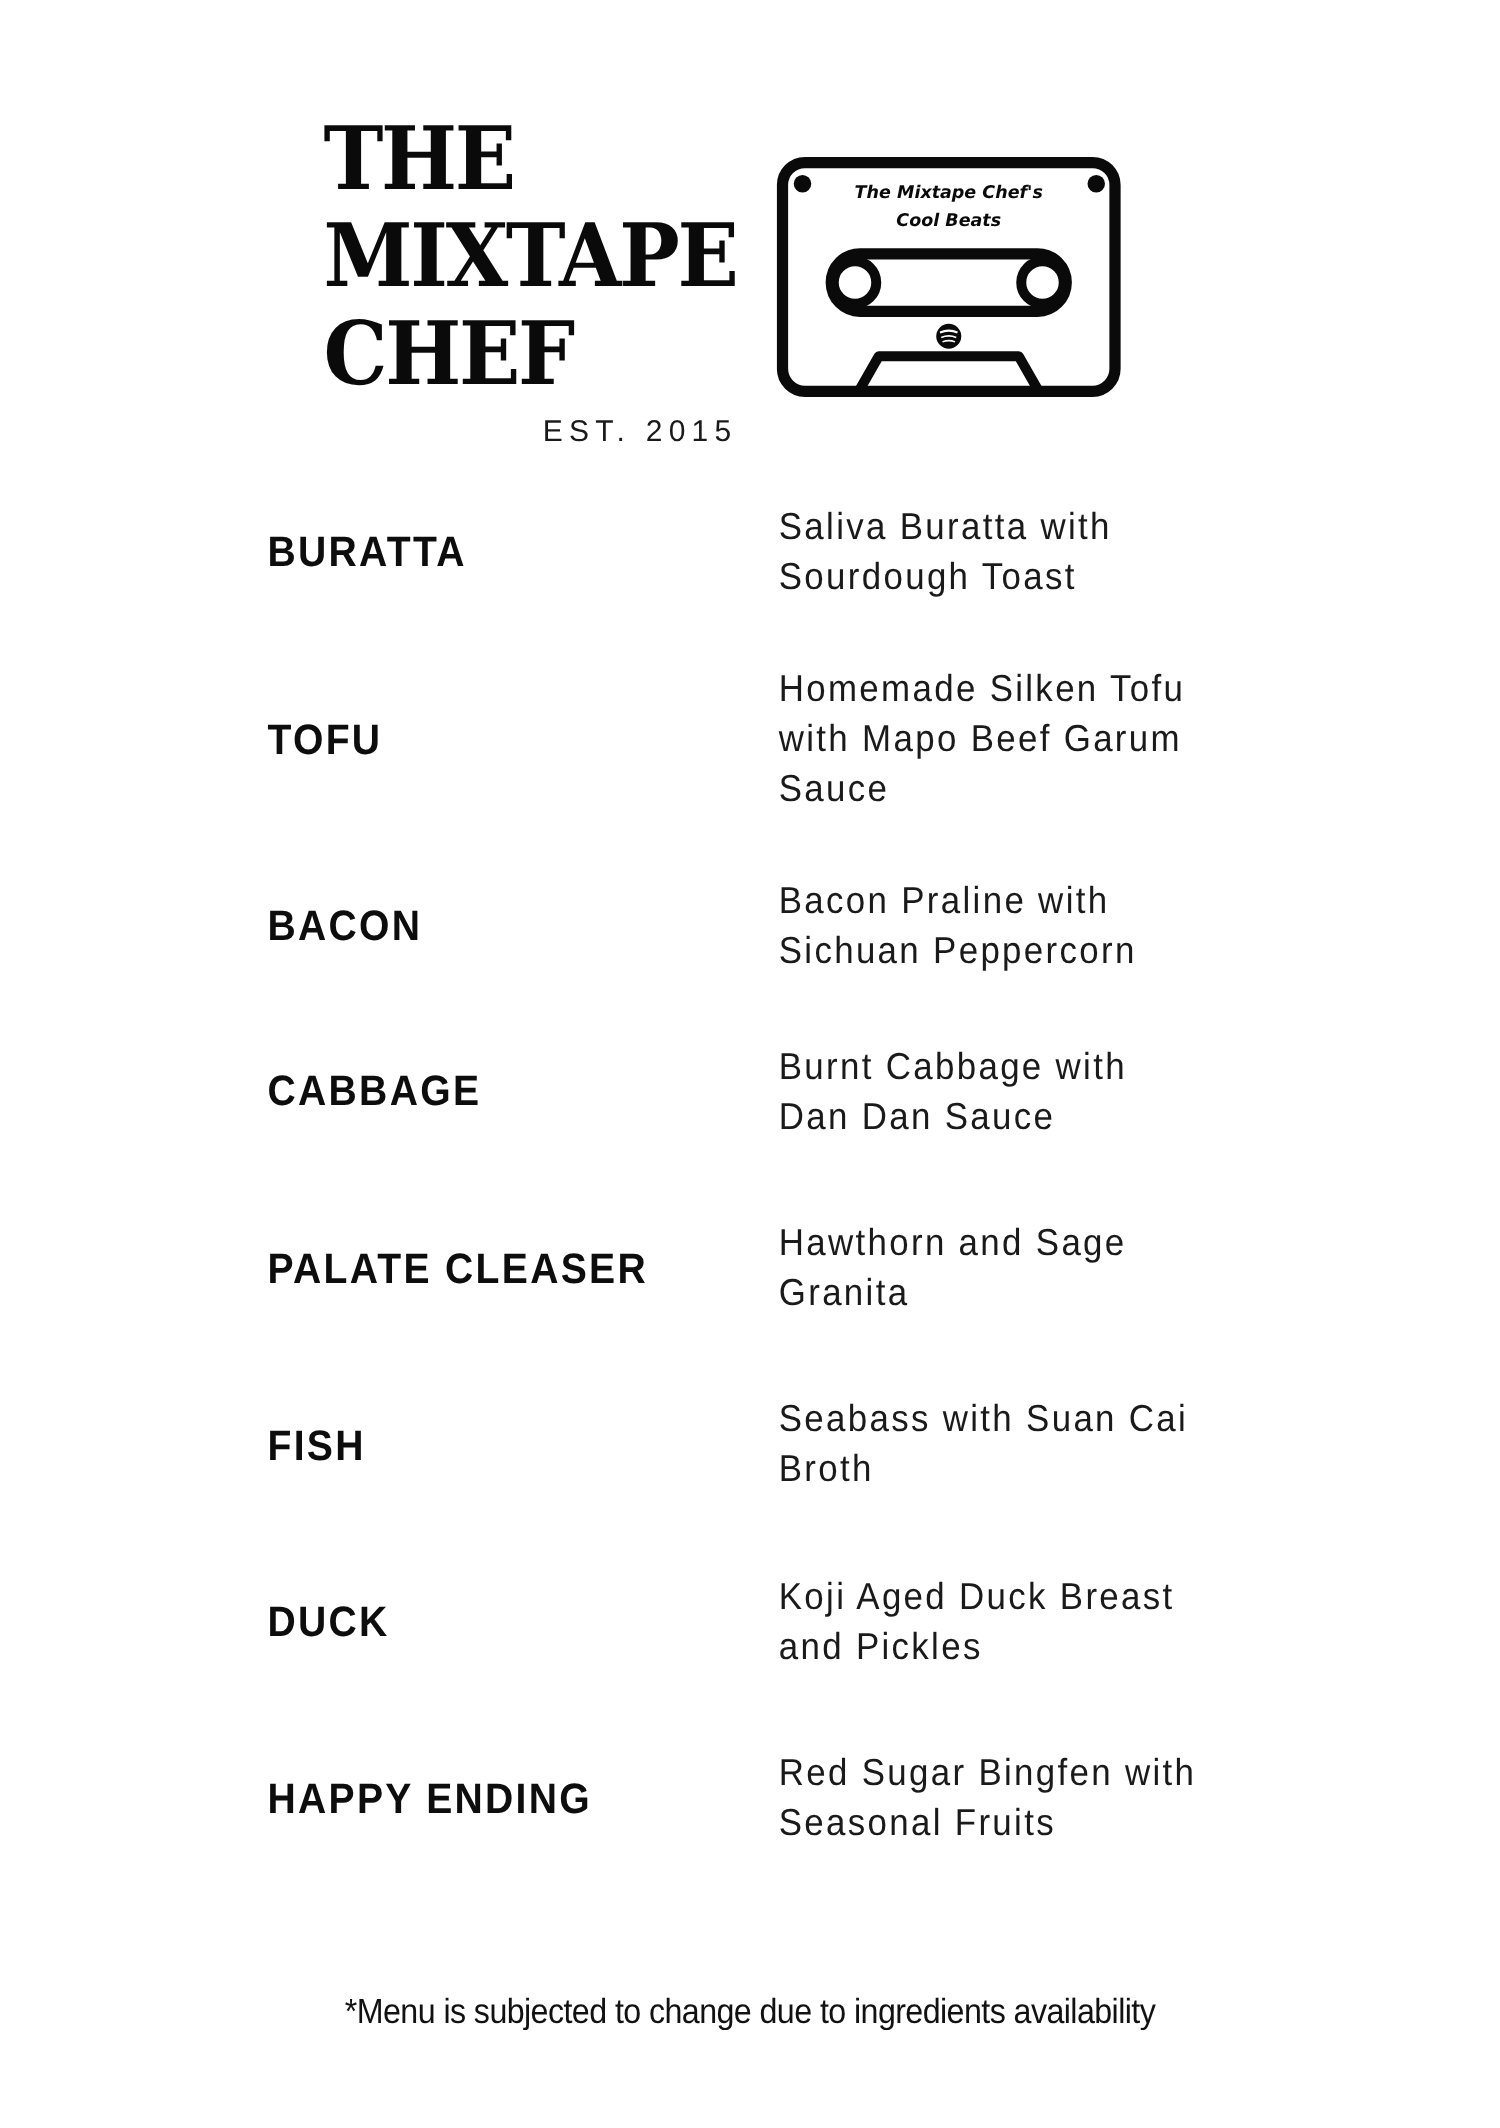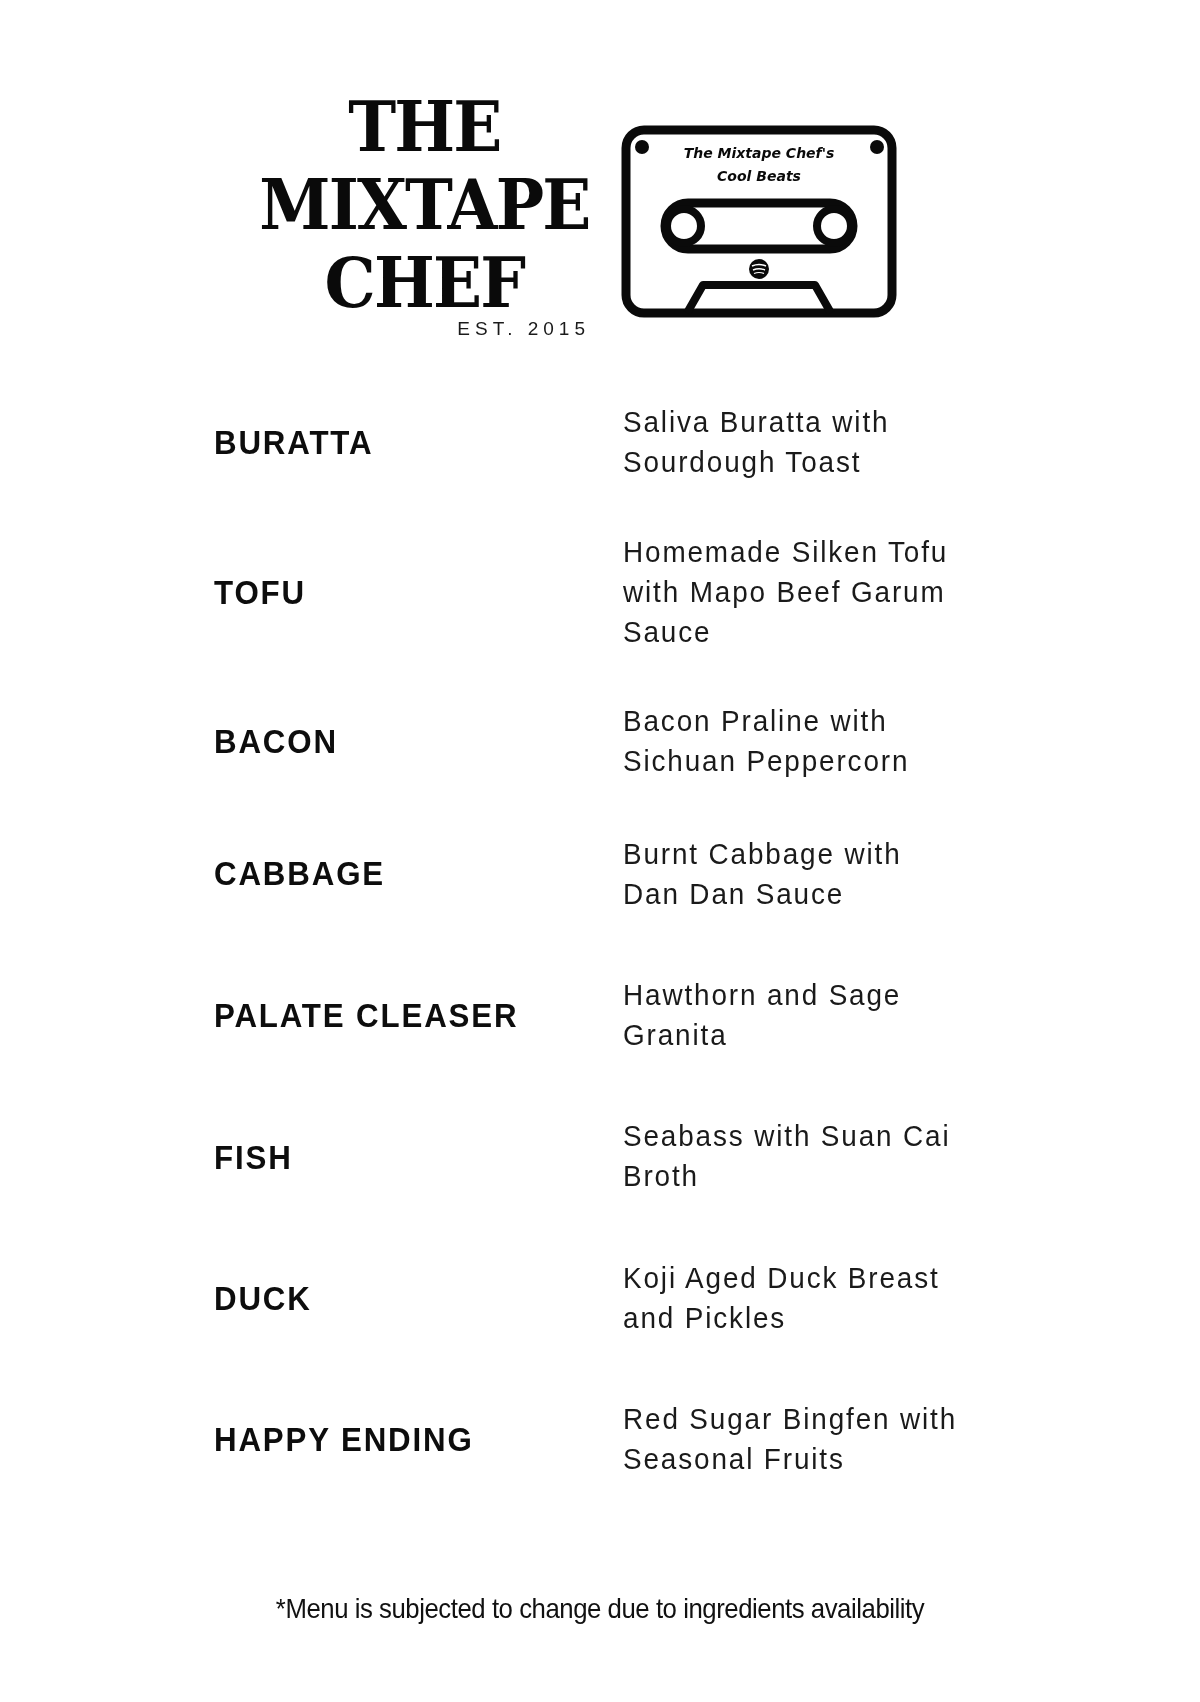--- a/index.html
+++ b/index.html
@@ -1,19 +1,19 @@
 <!DOCTYPE html>
 <html><head>
 <meta charset="utf-8">
 <style>
   html, body { margin: 0; padding: 0; background: #ffffff; }
   body { width: 1200px; height: 1702px; position: relative; overflow: hidden; color: #111111; }
-  .title-block { position: absolute; left: 230px; top: 88px; width: 360px; text-align: center; }
+  .title-block { position: absolute; left: 230px; top: 88px; width: 360px; text-align: left; }
   .title-line { font-family: "DejaVu Serif", "Liberation Serif", serif; font-weight: bold; font-size: 70px; line-height: 78px; letter-spacing: -2px; color: #0a0a0a; display: block; transform: scaleX(0.92); transform-origin: right center; }
-  .est { position: absolute; left: 430px; top: 318px; width: 160px; text-align: right; font-family: "Liberation Sans", sans-serif; font-size: 19px; letter-spacing: 5px; color: #1a1a1a; }
+  .est { position: absolute; left: 430px; top: 332px; width: 160px; text-align: right; font-family: "Liberation Sans", sans-serif; font-size: 24px; letter-spacing: 5px; color: #1a1a1a; }
   .cassette { position: absolute; left: 621px; top: 125px; width: 276px; height: 193px; }
   .menu { position: absolute; left: 0; top: 0; width: 1200px; }
   .row { position: absolute; left: 0; width: 1200px; }
   .course { position: absolute; left: 214px; font-family: "Liberation Sans", sans-serif; font-weight: bold; font-size: 34px; letter-spacing: 2px; color: #0d0d0d; white-space: nowrap; transform: scaleX(0.92); transform-origin: left center; }
   .dish { position: absolute; left: 623px; width: 420px; font-family: "Liberation Sans", sans-serif; font-size: 30px; line-height: 40px; letter-spacing: 2px; color: #1a1a1a; transform: scaleX(0.93); transform-origin: left top; }
   .footnote { position: absolute; left: 0; width: 1200px; top: 1593px; text-align: center; font-family: "Liberation Sans", sans-serif; font-size: 28px; color: #111111; letter-spacing: -0.5px; transform: scaleX(0.92); transform-origin: center; }
 </style>
 </head>
 <body>
 

